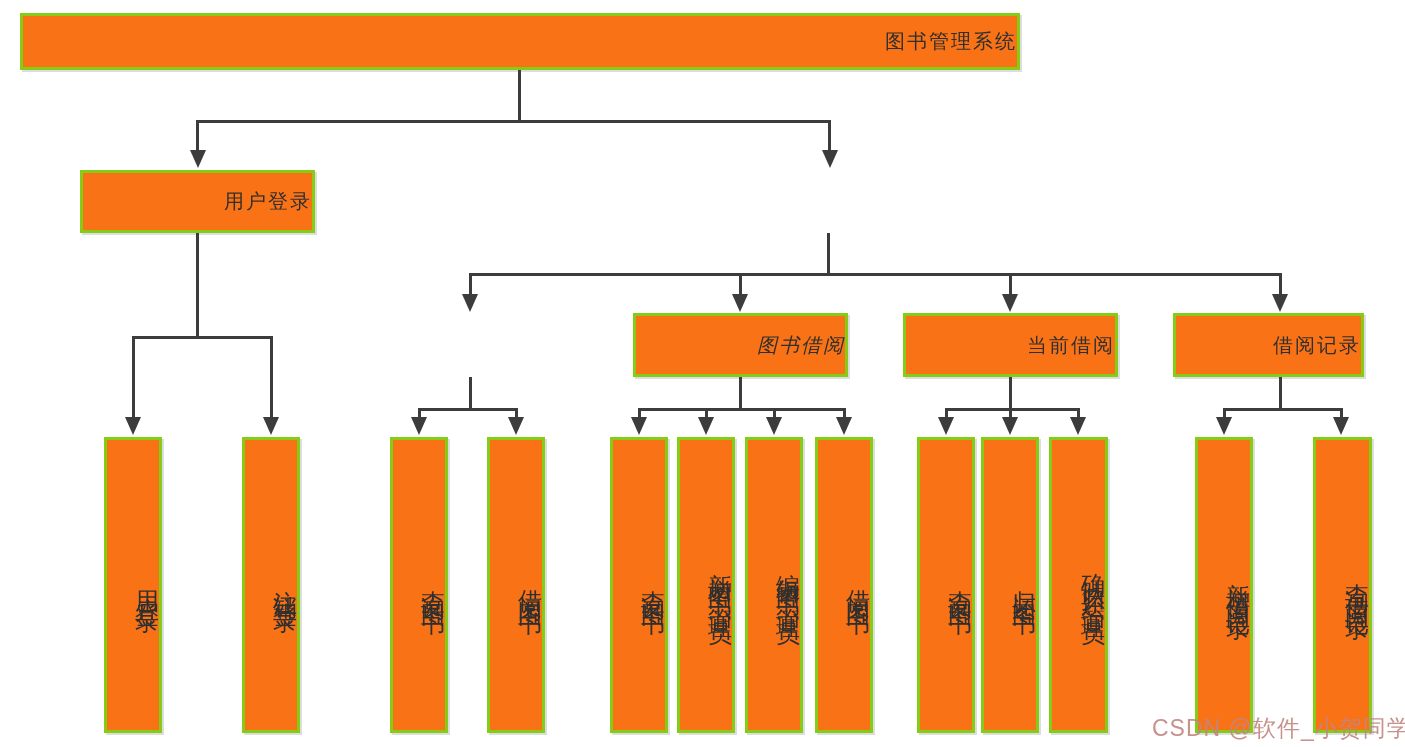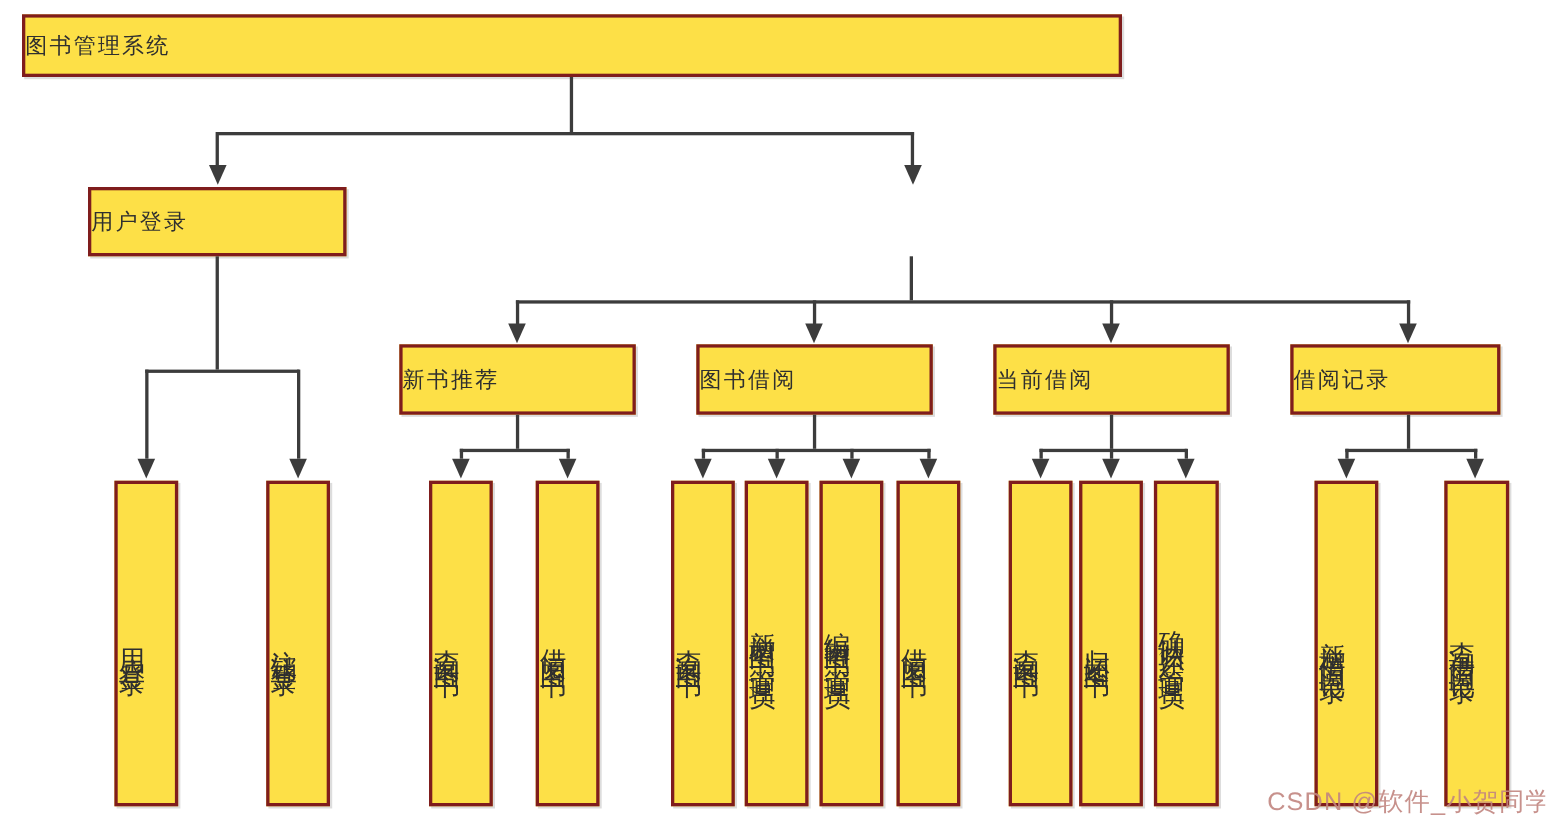--- a/index.html
+++ b/index.html
@@ -7,25 +7,25 @@
     position: relative;
     width: 1405px;
     height: 747px;
     background: #ffffff;
     font-family: "Liberation Sans", "DejaVu Sans", sans-serif;
     overflow: hidden;
   }
   .box {
     position: absolute;
     box-sizing: border-box;
-    border: 3px solid #7f1d1d;
-    background: #fde047;
+    border: 3px solid #84cc16;
+    background: #f97316;
     display: flex;
     align-items: center;
-    justify-content: flex-start;
+    justify-content: flex-end;
     color: #2f2f2f;
     box-shadow: 2px 2px 0 rgba(120,120,120,0.25);
   }
   .hbox { font-size: 20px; letter-spacing: 2px; }
   .vbox span {
     writing-mode: vertical-rl;
     text-orientation: mixed;
     font-size: 24px;
     letter-spacing: 7px;
     line-height: 1;
@@ -82,24 +82,21 @@
   <div class="hline" style="left:469px; top:273px; width:813px;"></div>
   <div class="vline" style="left:469px; top:273px; height:22px;"></div>
   <div class="arrow" style="left:462px; top:294px;"></div>
   <div class="vline" style="left:739px; top:273px; height:22px;"></div>
   <div class="arrow" style="left:732px; top:294px;"></div>
   <div class="vline" style="left:1009px; top:273px; height:22px;"></div>
   <div class="arrow" style="left:1002px; top:294px;"></div>
   <div class="vline" style="left:1279px; top:273px; height:22px;"></div>
   <div class="arrow" style="left:1272px; top:294px;"></div>
 
-  <div class="box hbox" style="left:363px; top:313px; width:215px; height:64px;">
-    <span>新书推荐</span>
-  </div>
-  <div class="box hbox" style="left:633px; top:313px; width:215px; height:64px;">
+  <div class="box hbox" style="left:633px; top:313px; width:215px; height:64px;font-style:italic;">
     <span>图书借阅</span>
   </div>
   <div class="box hbox" style="left:903px; top:313px; width:215px; height:64px;">
     <span>当前借阅</span>
   </div>
   <div class="box hbox" style="left:1173px; top:313px; width:191px; height:64px;">
     <span>借阅记录</span>
   </div>
 
   <div class="vline" style="left:469px; top:377px; height:31px;"></div>

